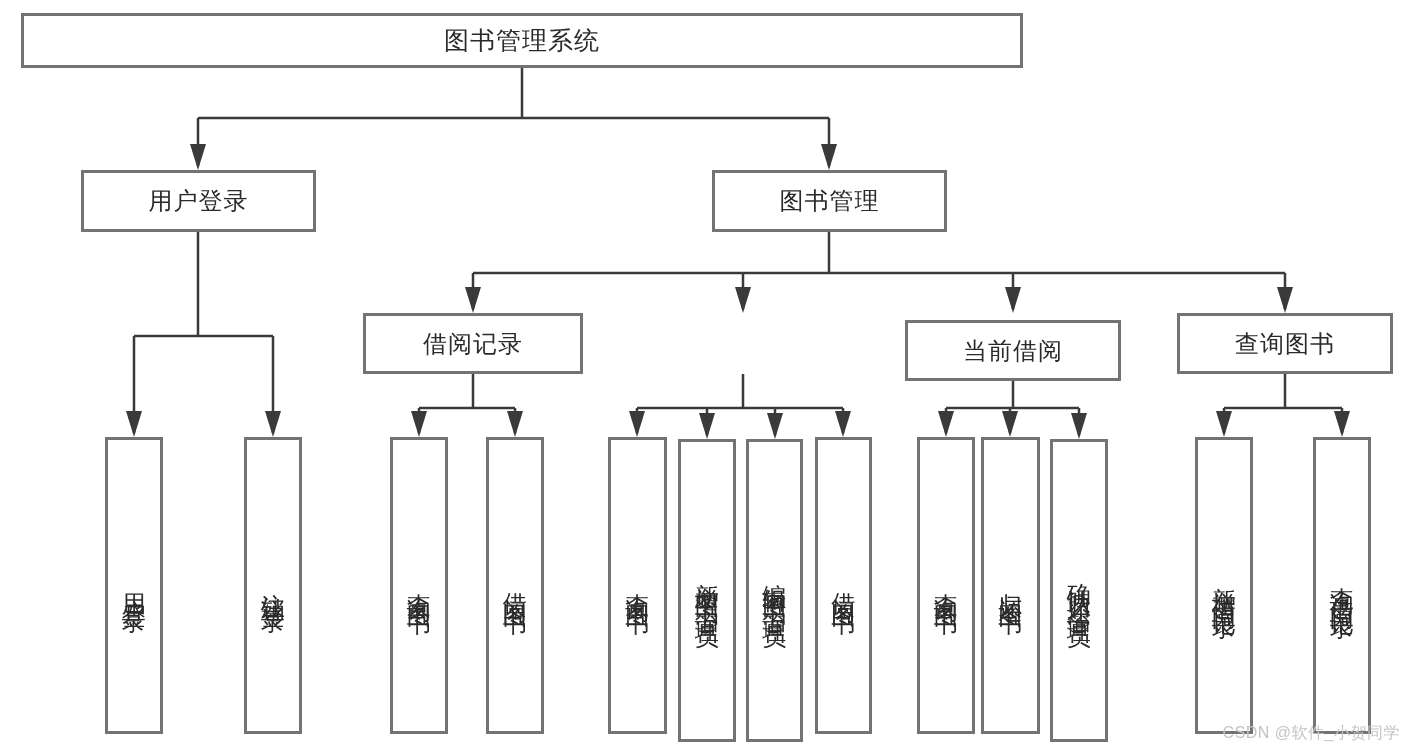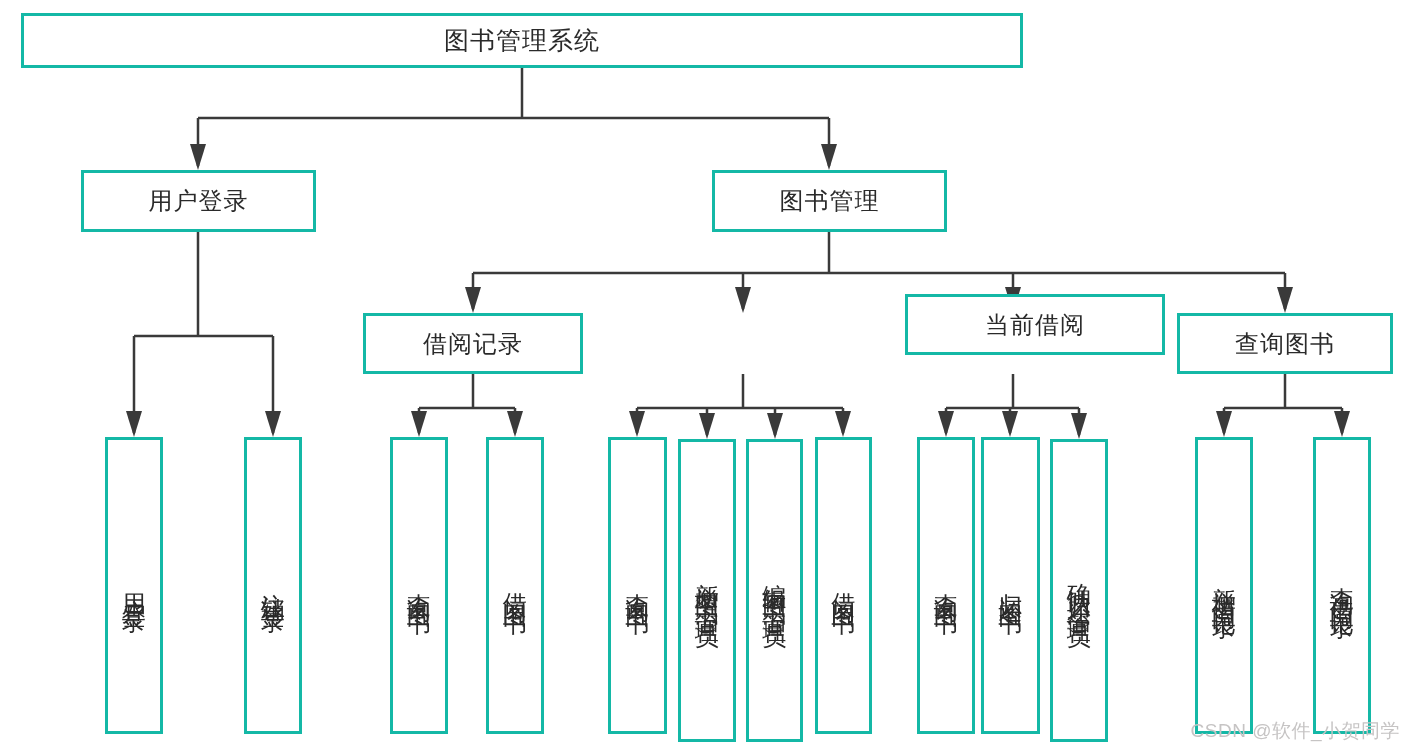--- a/index.html
+++ b/index.html
@@ -3,30 +3,30 @@
 <meta charset="utf-8">
 <style>
   html,body{margin:0;padding:0;background:#ffffff;}
   .stage{
     position:relative;width:1405px;height:747px;background:#ffffff;overflow:hidden;
     font-family:"Liberation Sans","DejaVu Sans",sans-serif;color:#2a2a2a;
   }
   .connectors{position:absolute;left:0;top:0;width:1405px;height:747px;}
   .box{
     position:absolute;box-sizing:border-box;background:#ffffff;
-    border:3px solid #14b8a6;display:flex;align-items:center;justify-content:center;
+    border:3px solid #737373;display:flex;align-items:center;justify-content:center;
   }
   .hbox span{font-size:24px;letter-spacing:1px;white-space:nowrap;}
   .root span{font-size:25px;}
   .leaf span{
     writing-mode:vertical-rl;text-orientation:mixed;
     font-size:24px;letter-spacing:6px;line-height:1.15;white-space:nowrap;
   }
   .watermark{
-    position:absolute;right:5px;bottom:3px;font-size:19px;color:#c6c4c4;
+    position:absolute;right:5px;bottom:3px;font-size:16px;color:#c6c4c4;
     letter-spacing:0.5px;white-space:nowrap;
   }
 </style>
 </head>
 <body>
 
 <div class="stage">
 
   <svg class="connectors" width="1405" height="747" viewBox="0 0 1405 747" fill="none" stroke="#3a3a3a" stroke-width="2.5">
 
@@ -74,21 +74,21 @@
   <div class="box hbox" style="left:81px;top:170px;width:235px;height:62px">
     <span>用户登录</span>
   </div>
   <div class="box hbox" style="left:712px;top:170px;width:235px;height:62px">
     <span>图书管理</span>
   </div>
 
   <div class="box hbox" style="left:363px;top:313px;width:220px;height:61px">
     <span>借阅记录</span>
   </div>
-  <div class="box hbox" style="left:905px;top:294px;width:260px;height:61px">
+  <div class="box hbox" style="left:905px;top:320px;width:216px;height:61px">
     <span>当前借阅</span>
   </div>
   <div class="box hbox" style="left:1177px;top:313px;width:216px;height:61px">
     <span>查询图书</span>
   </div>
 
   <div class="box leaf" style="left:105px;top:437px;width:58px;height:297px">
     <span>用户登录</span>
   </div>
   <div class="box leaf" style="left:244px;top:437px;width:58px;height:297px">

